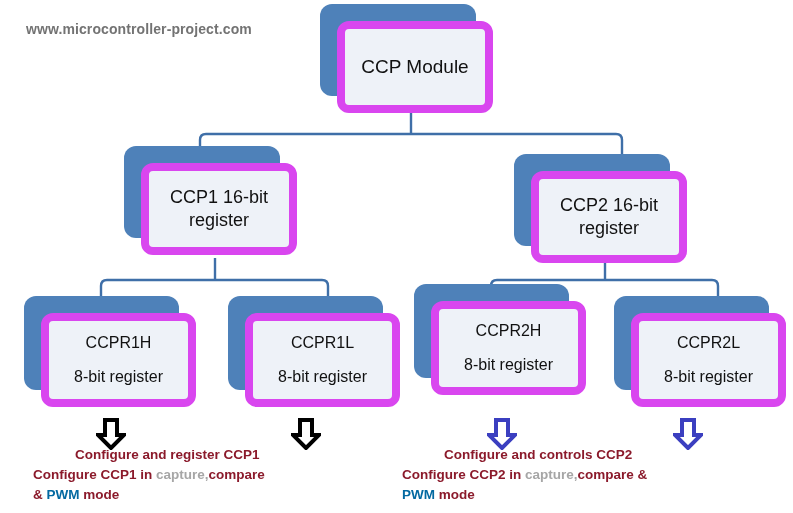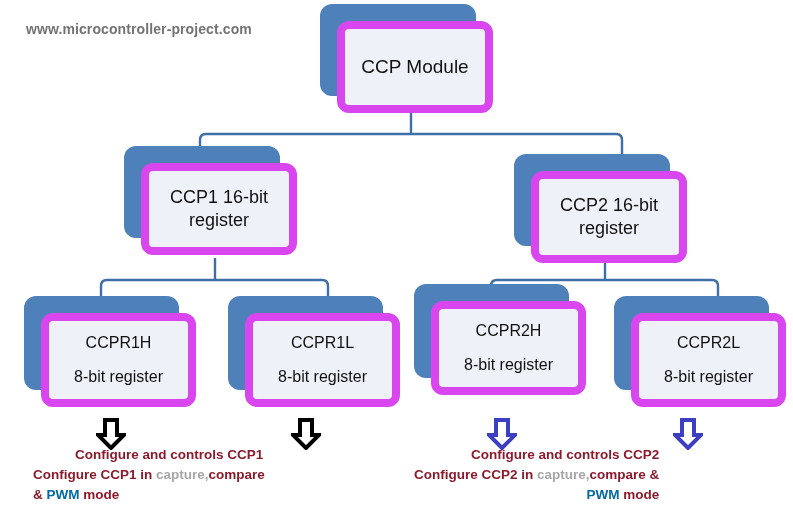--- a/index.html
+++ b/index.html
@@ -193,24 +193,24 @@
 
   <svg class="down-arrow" style="left:487px; top:418px;" viewBox="0 0 30 32" xmlns="http://www.w3.org/2000/svg">
     <path d="M 9 2 L 21 2 L 21 17 L 28 17 L 15 30 L 2 17 L 9 17 Z" fill="#ffffff" stroke="#3b3fc0" stroke-width="4" stroke-linejoin="miter"></path>
   </svg>
 
   <svg class="down-arrow" style="left:673px; top:418px;" viewBox="0 0 30 32" xmlns="http://www.w3.org/2000/svg">
     <path d="M 9 2 L 21 2 L 21 17 L 28 17 L 15 30 L 2 17 L 9 17 Z" fill="#ffffff" stroke="#3b3fc0" stroke-width="4" stroke-linejoin="miter"></path>
   </svg>
 
   <div class="note" style="left:33px; top:445px;">
-    <span class="ln indented">Configure and controls CCP1</span>
+    <span class="ln indented">Configure and register CCP1</span>
     <span class="ln"><span>Configure CCP1 in </span><span class="gray">capture,</span><span>compare</span></span>
     <span class="ln"><span>&amp; </span><span class="blue">PWM</span><span> mode</span></span>
   </div>
 
-  <div class="note" style="left:414px; top:445px;text-align:right;">
+  <div class="note" style="left:402px; top:445px;">
     <span class="ln indented">Configure and controls CCP2</span>
     <span class="ln"><span>Configure CCP2 in </span><span class="gray">capture,</span><span>compare &amp;</span></span>
     <span class="ln"><span></span><span class="blue">PWM</span><span> mode</span></span>
   </div>
 
 </div>
 
 </body></html>

